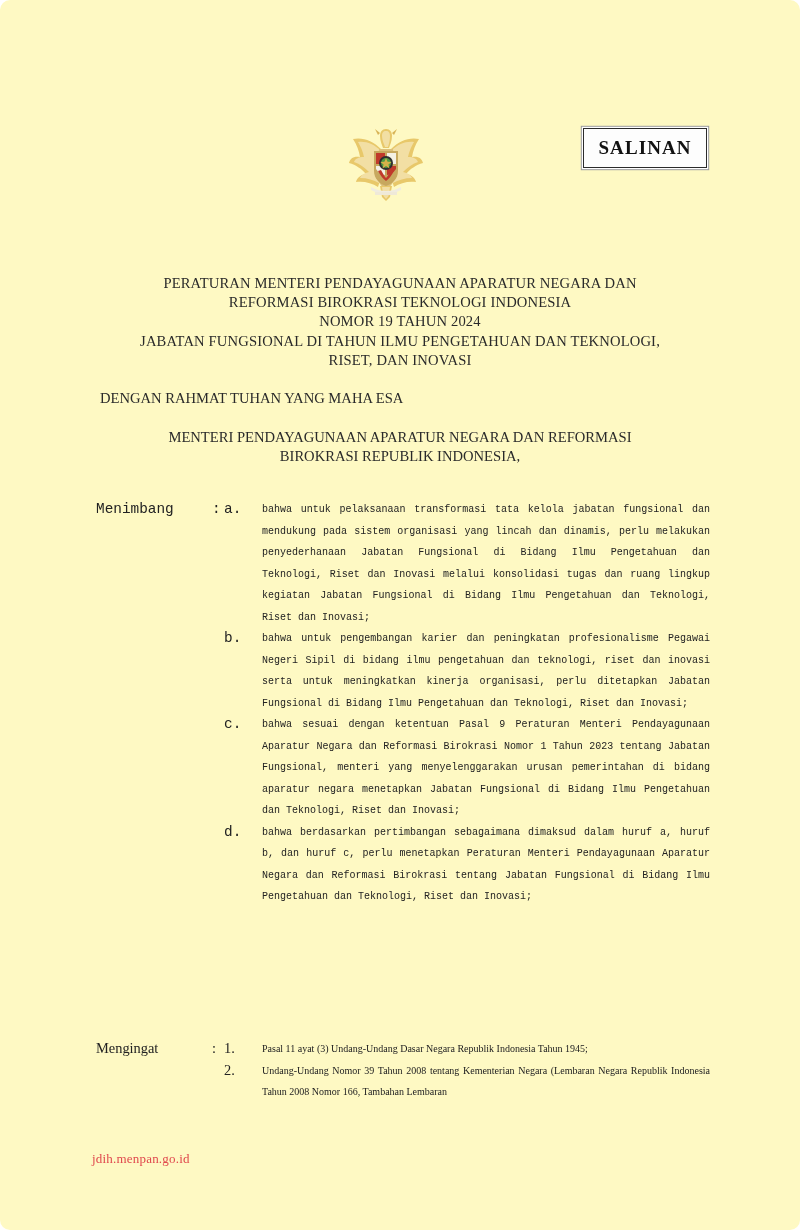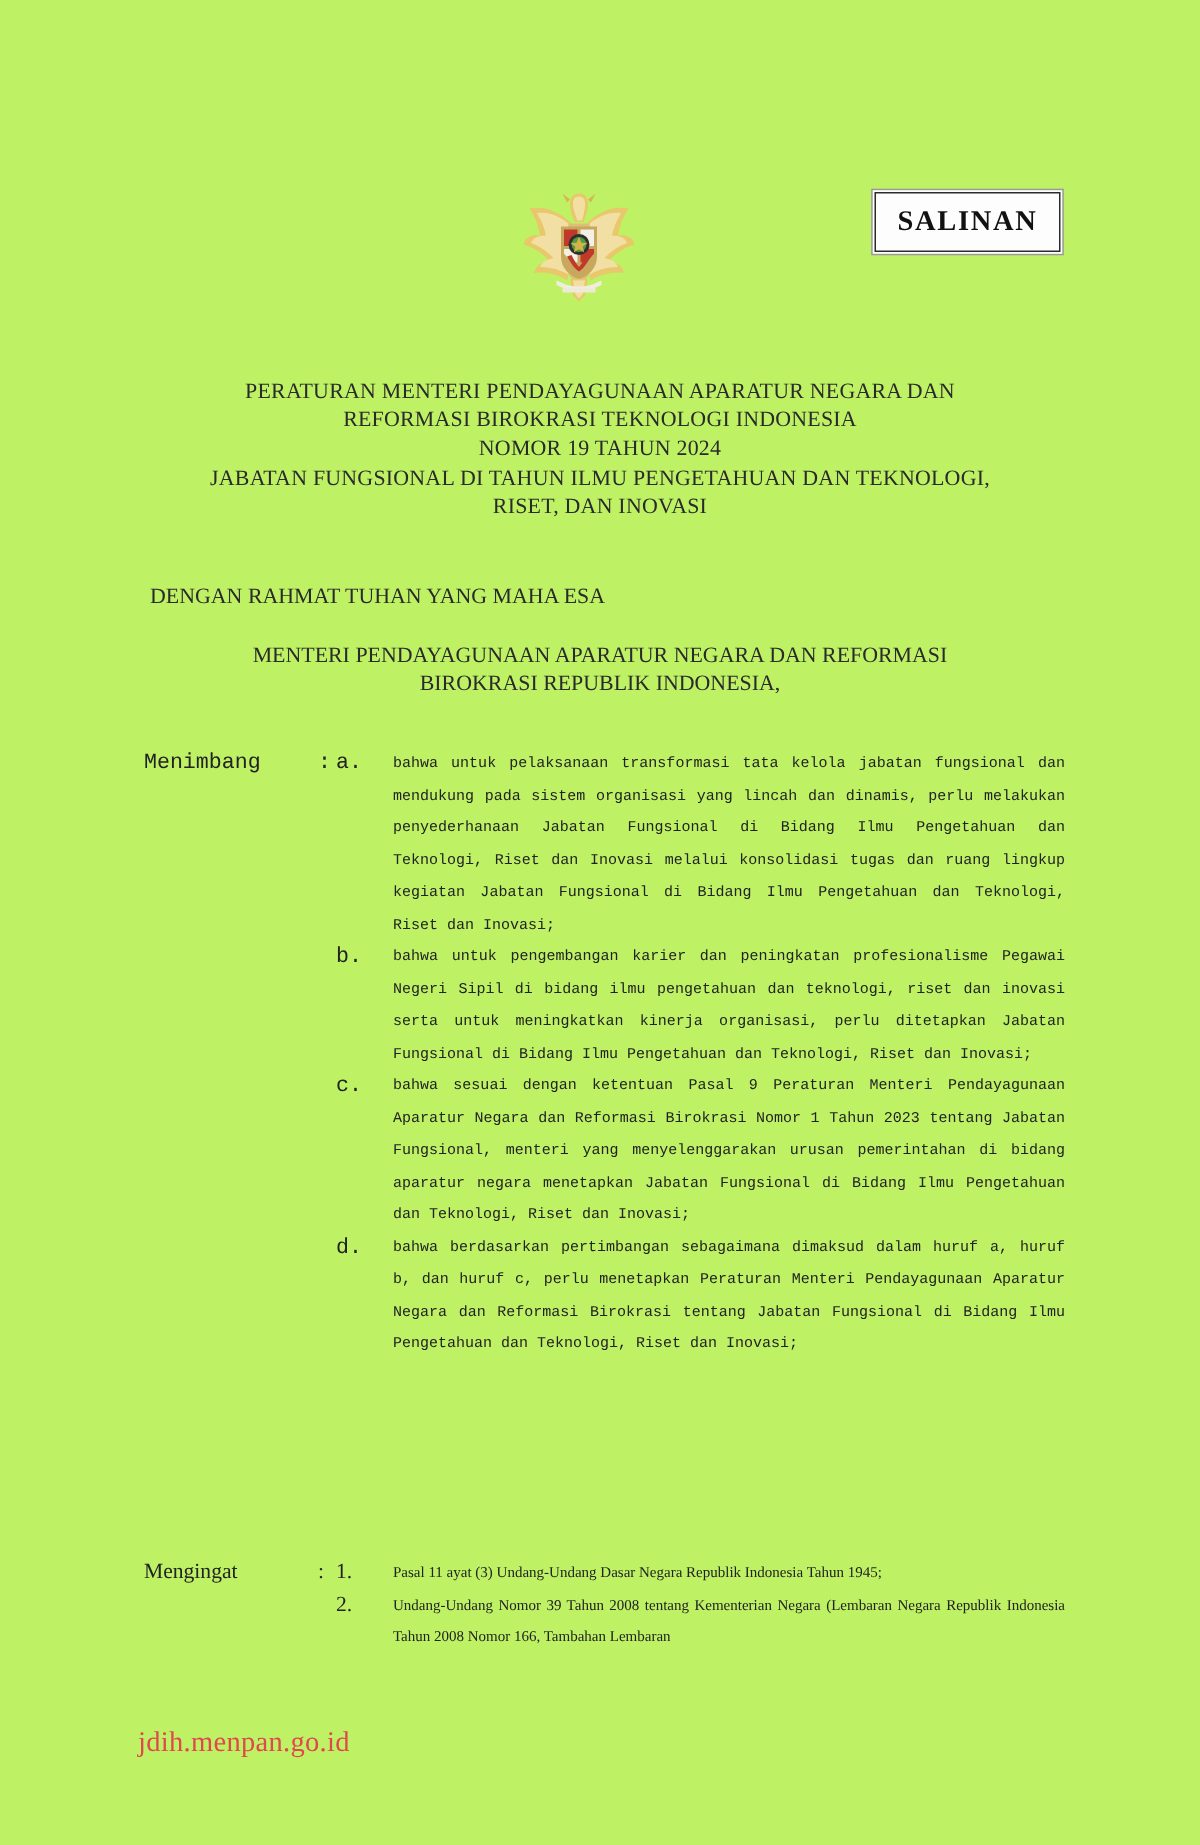--- a/index.html
+++ b/index.html
@@ -12,21 +12,22 @@
     height: 1230px;
     position: relative;
     font-family: "Liberation Serif", "DejaVu Serif", serif;
     color: #1a1a1a;
     overflow: hidden;
   }
 
   .page {
     position: absolute;
     inset: 0;
-    background: #bef264;
+    background: #fef9c3;
+    border-radius: 10px;
   }
 
   
   .header-band {
     position: absolute;
     top: 118px;
     left: 0;
     width: 800px;
     height: 100px;
   }
@@ -57,21 +58,21 @@
     font-family: "Liberation Serif", "DejaVu Serif", serif;
     font-weight: bold;
     font-size: 19px;
     letter-spacing: 1.1px;
     color: #111111;
   }
 
   
   .title-block {
     position: absolute;
-    top: 252px;
+    top: 274px;
     left: 100px;
     width: 600px;
     text-align: center;
     font-size: 14.6px;
     line-height: 19.2px;
     letter-spacing: 0.15px;
     color: #2a2a2a;
   }
   .title-block .tline { display: block; white-space: nowrap; }
 
@@ -151,21 +152,21 @@
     hyphens: none;
   }
   
   .clause-body.last-natural { text-align-last: left; }
 
   
   .watermark {
     position: absolute;
     left: 92px;
     top: 1151px;
-    font-size: 19px;
+    font-size: 13px;
     color: #e0484d;
     letter-spacing: 0.2px;
     font-family: "Liberation Serif", "DejaVu Serif", serif;
   }
 </style>
 </head>
 <body>
 
 <div class="page">
 

